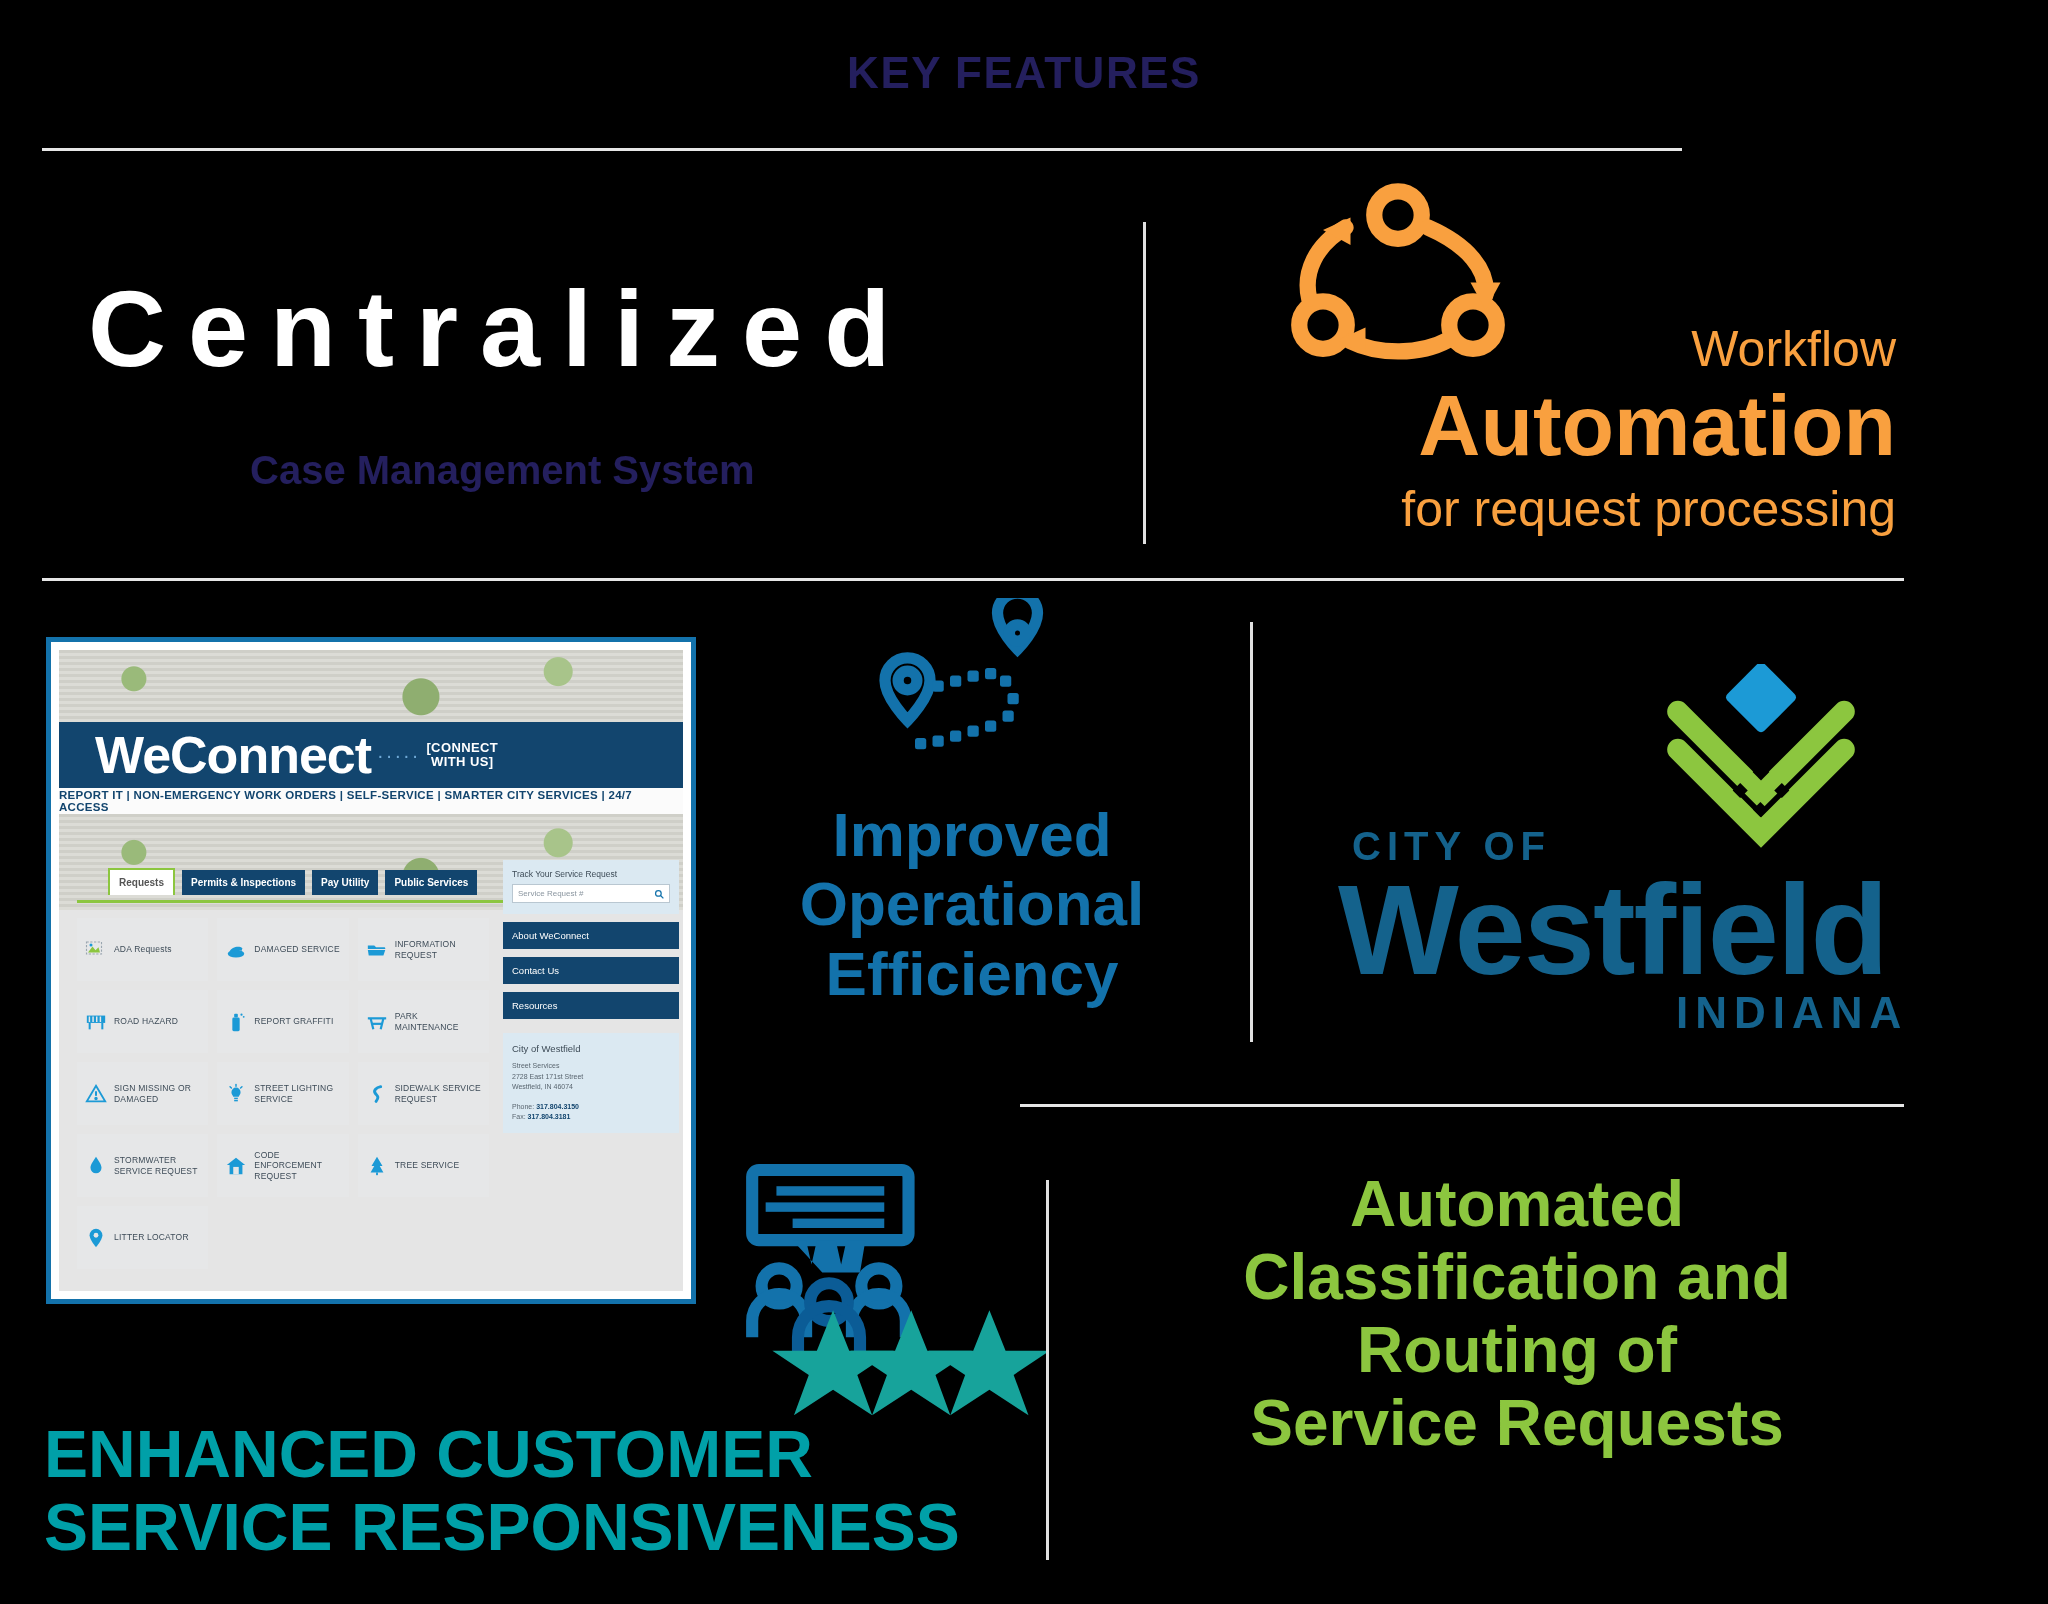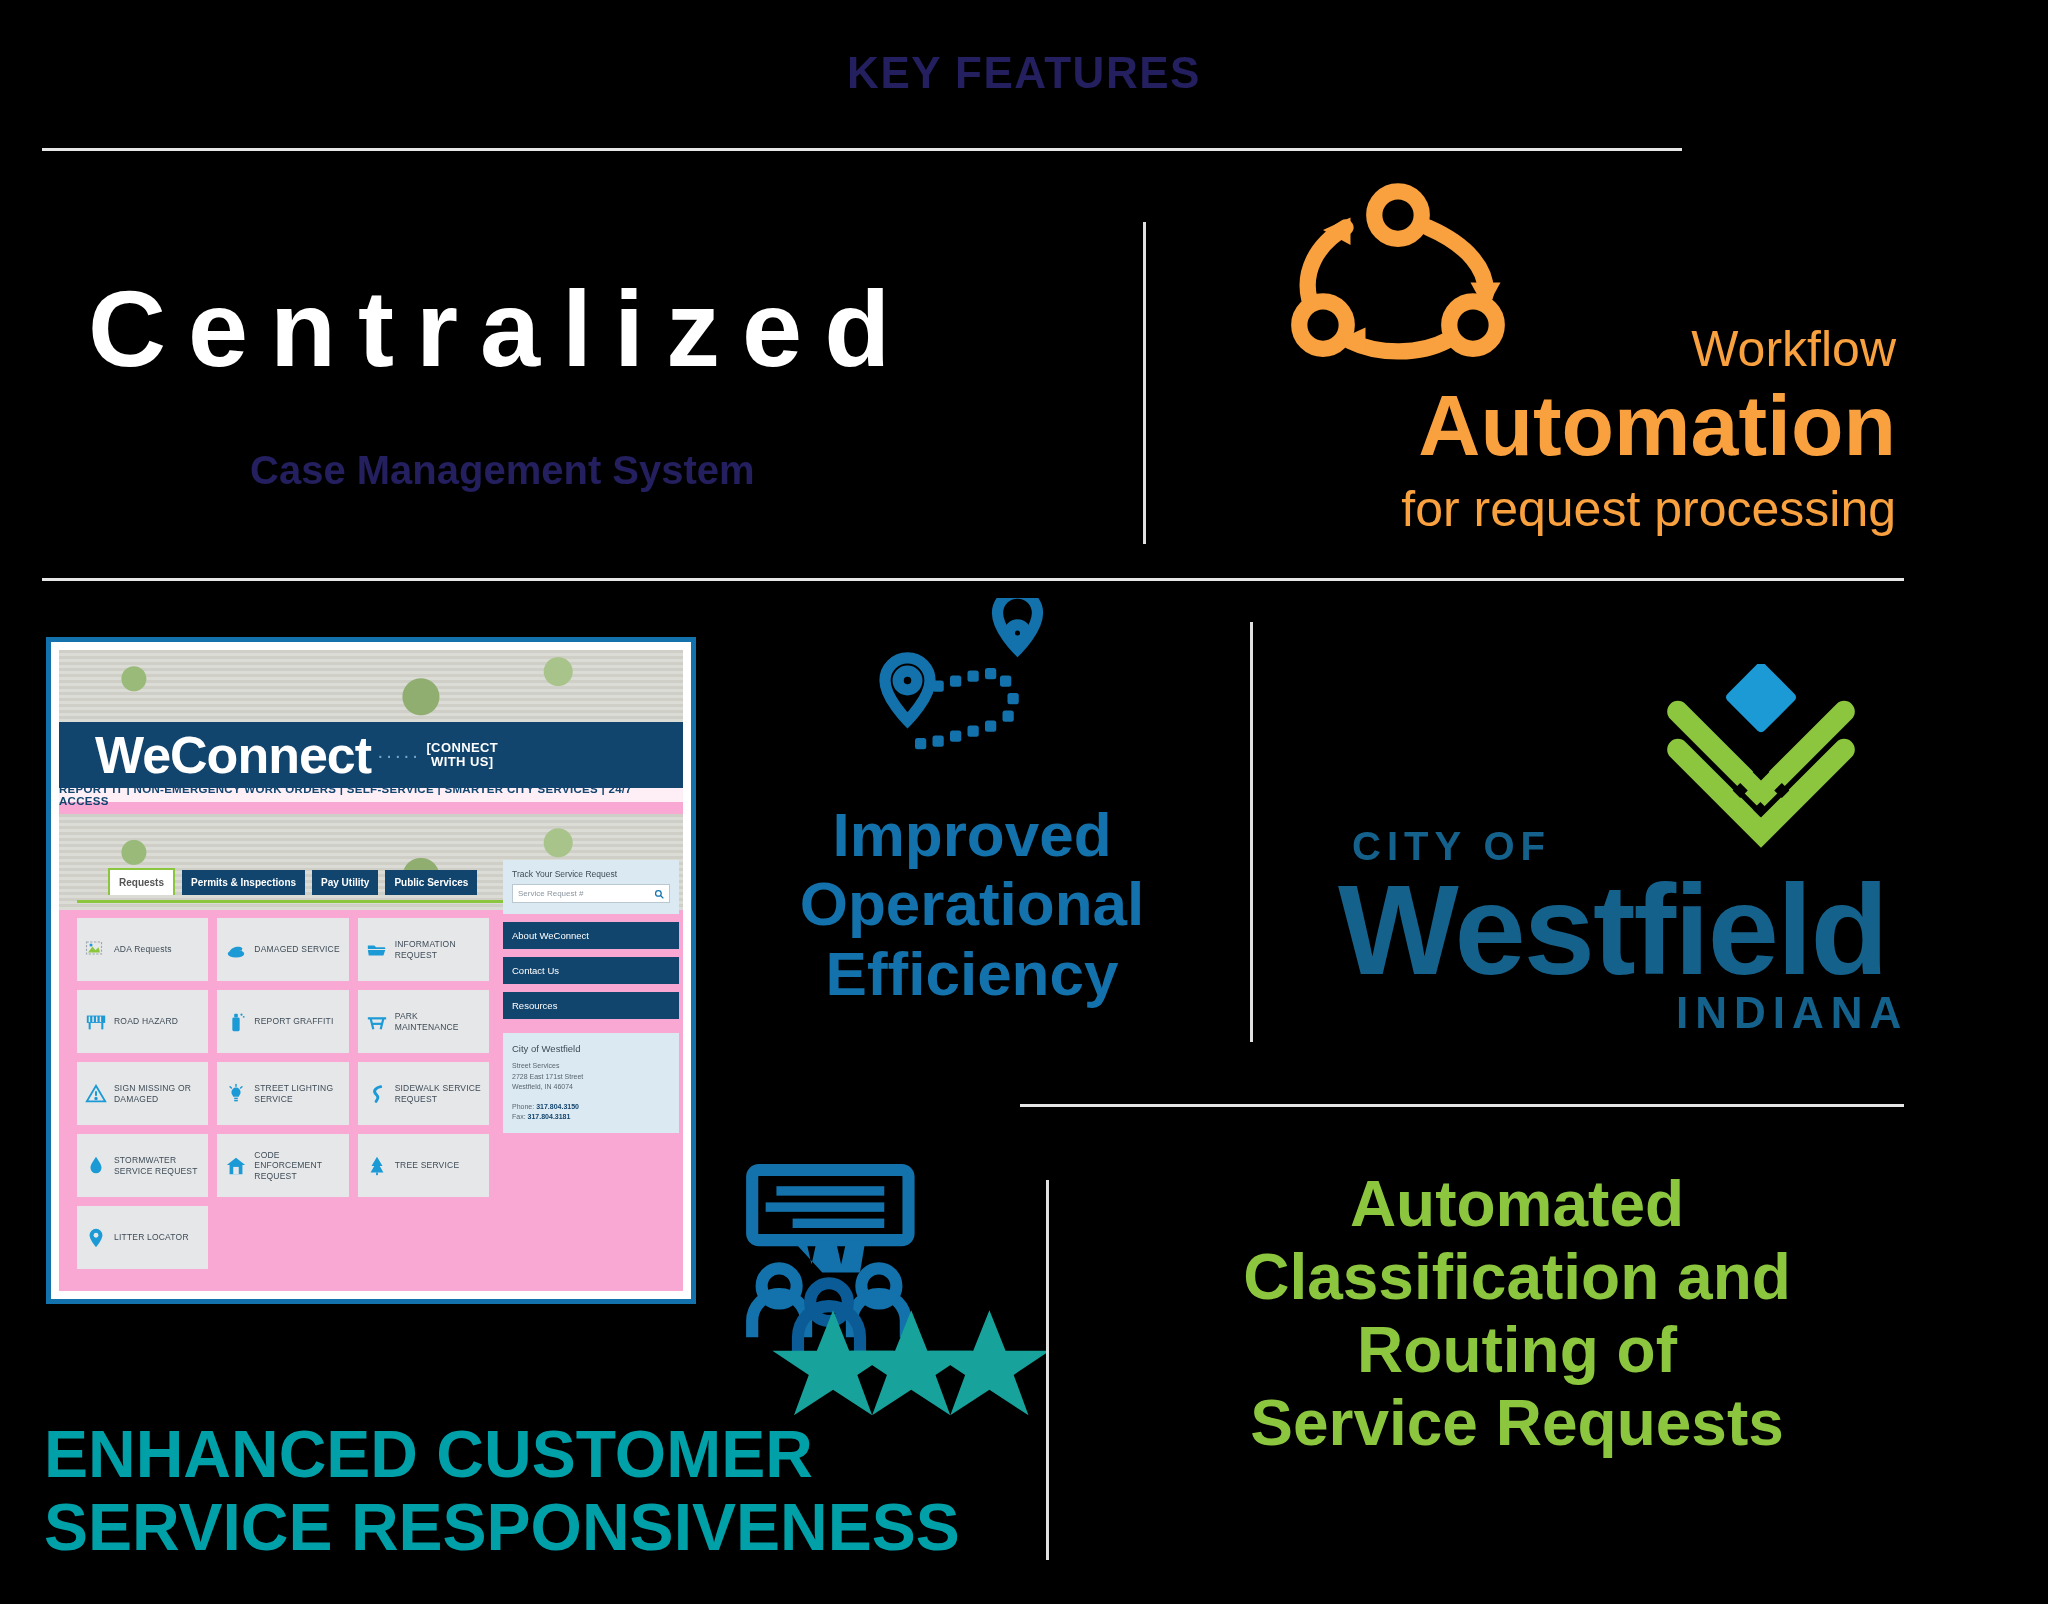--- a/index.html
+++ b/index.html
@@ -115,21 +115,21 @@
   }
 
   
   #shot {
     position:absolute;
     left:46px; top:637px; width:650px; height:667px;
     background:#fff;
     border:5px solid #1372ab;
     overflow:hidden;
   }
-  .shot-inner { position:absolute; inset:8px; background:#f9a8d4; }
+  .shot-inner { position:absolute; inset:8px; background:#e5e5e5; }
   .map-strip {
     position:absolute; left:0; right:0; height:72px;
     background:
       radial-gradient(circle at 12% 40%, #9aba7a 0 12px, transparent 13px),
       radial-gradient(circle at 58% 65%, #8fae70 0 18px, transparent 19px),
       radial-gradient(circle at 80% 30%, #a8c48a 0 14px, transparent 15px),
       repeating-linear-gradient(0deg,#dcdcd6 0 3px,#cfcfc8 3px 6px),
       repeating-linear-gradient(90deg,#d9d9d2 0 5px,#cdcdc5 5px 10px);
     filter:blur(0.4px);
   }
@@ -237,21 +237,21 @@
 
       <div class="wc-band" style="top:72px; height:66px;">
         <span class="wc-word">WeConnect</span>
         <span class="wc-dots">·····</span>
         <span class="wc-tag">
           <span>[CONNECT</span><br>
           <span>WITH US]</span>
         </span>
       </div>
 
-      <div class="wc-subband" style="top:138px; height:14px;">REPORT IT | NON-EMERGENCY WORK ORDERS | SELF-SERVICE | SMARTER CITY SERVICES | 24/7 ACCESS</div>
+      <div class="wc-subband" style="top:138px; height:26px;">REPORT IT | NON-EMERGENCY WORK ORDERS | SELF-SERVICE | SMARTER CITY SERVICES | 24/7 ACCESS</div>
 
       <div class="map-strip bottom" style="top:164px;"></div>
 
       <div class="tabs" style="left:18px; top:218px;">
         <div class="tab active">Requests</div>
         <div class="tab">Permits &amp; Inspections</div>
         <div class="tab">Pay Utility</div>
         <div class="tab">Public Services</div>
       </div>
       <div class="tabline" style="left:18px; top:250px; width:600px;"></div>

